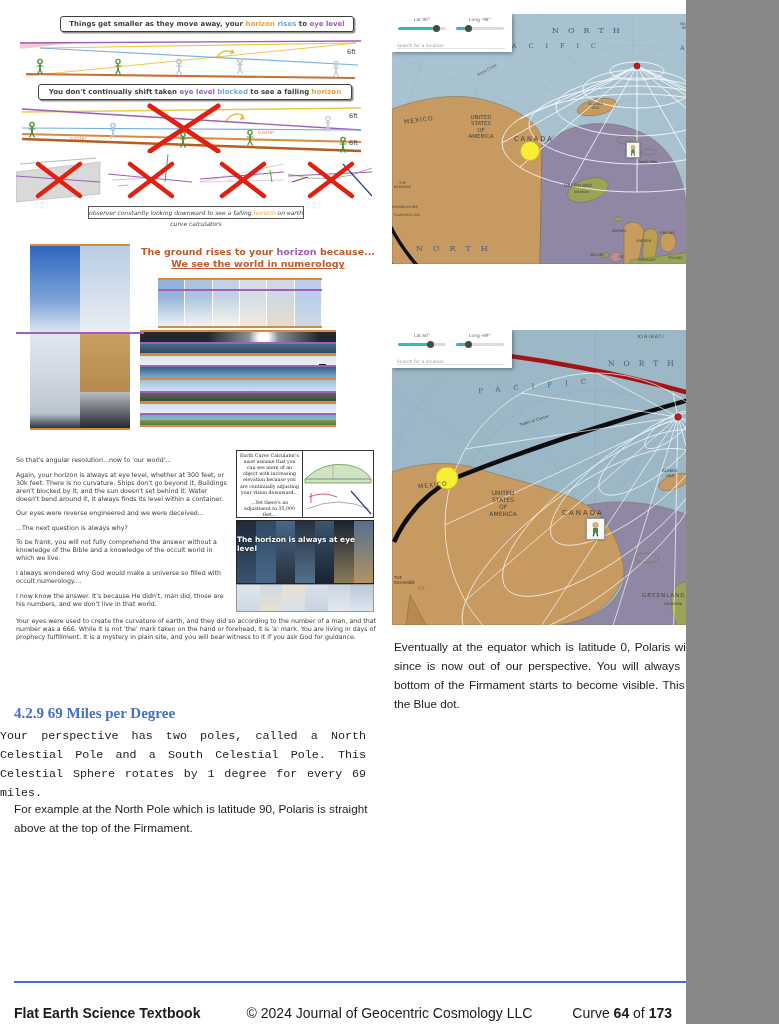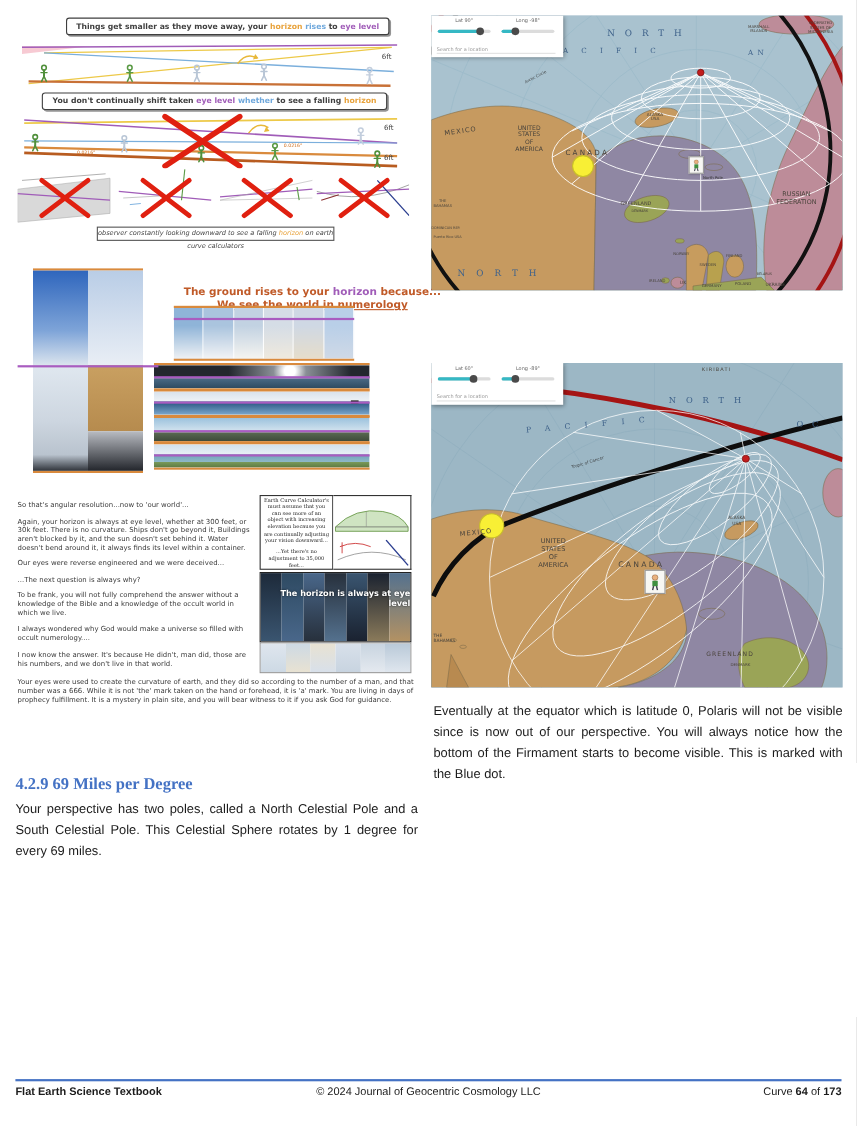--- a/index.html
+++ b/index.html
@@ -1,16 +1,16 @@
 <!DOCTYPE html>
 <html><head>
 <meta charset="utf-8">
 <style>
   html,body{margin:0;padding:0;background:#888;}
-  .page{position:relative;width:779px;height:1024px;background:#ffffff;overflow:hidden;
+  .page{position:relative;width:686px;height:1024px;background:#ffffff;overflow:hidden;
         font-family:"Liberation Sans",sans-serif;color:#222;}
   .abs{position:absolute;}
   
   .banner{position:absolute;background:#fff;border:1px solid #3f3f3f;border-radius:3px;
           box-shadow:1.5px 1.5px 0 rgba(60,60,60,.55);font-family:"DejaVu Sans",sans-serif;
           font-weight:bold;font-size:7px;color:#3f3f3f;text-align:center;line-height:14px;height:14px;}
   .c-org{color:#E8A33D;} .c-blu{color:#6FA8DC;} .c-pur{color:#A05CB8;}
   .capbox{position:absolute;border:1px solid #555;background:#fff;font-family:"DejaVu Sans",sans-serif;
           font-style:italic;font-size:6px;color:#444;text-align:center;line-height:11px;height:11px;}
   
@@ -19,21 +19,21 @@
   .persp-h .u{text-decoration:underline;}
   .strip{position:absolute;border-top:2px solid #D98A3D;border-bottom:2px solid #D98A3D;overflow:hidden;}
   .pline{position:absolute;height:2px;background:#A95CC0;z-index:5;}
   .cellrow{display:flex;height:100%;}
   .cellrow>div{flex:1;border-right:1.5px solid rgba(255,255,255,.9);}
   
   .essay{position:absolute;font-family:"DejaVu Sans",sans-serif;font-size:6.3px;line-height:1.28;color:#3a3a3a;}
   .essay p{margin:0 0 6.5px 0;}
   
   .calctext{font-family:"DejaVu Serif",serif;font-size:4.7px;line-height:1.3;color:#222;text-align:center;}
-  .overlaytxt{position:absolute;width:100%;text-align:right;color:#fff;font-family:"DejaVu Sans",sans-serif;
+  .overlaytxt{position:absolute;width:100%;text-align:left;color:#fff;font-family:"DejaVu Sans",sans-serif;
               font-weight:bold;font-size:7.4px;text-shadow:0 0 2px rgba(0,0,0,.8);z-index:4;}
   .vstrips{display:flex;height:100%;} .vstrips>div{flex:1;}
   
   .h429{position:absolute;font-family:"Liberation Serif",serif;font-weight:bold;font-size:15px;color:#4472C4;}
   .bodypara{position:absolute;font-size:11.7px;line-height:1.62;color:#1c1c1c;}
   .just{text-align:justify;}
   
   .map{position:absolute;overflow:hidden;background:#a9c2cf;}
   .maplabel{position:absolute;font-family:"DejaVu Sans",sans-serif;color:#4a443c;white-space:pre-line;
             text-align:center;line-height:1.15;z-index:6;}
@@ -44,21 +44,21 @@
   .sl .lbl{font-size:4.5px;color:#666;text-align:center;height:7px;}
   .track{position:relative;height:2.5px;background:#dcdcdc;border-radius:2px;margin-top:3px;}
   .fill{position:absolute;left:0;top:0;bottom:0;background:#35B8C4;border-radius:2px;}
   .knob{position:absolute;top:-2.5px;width:7px;height:7px;border-radius:50%;background:#4a4a4a;}
   .searchrow{position:absolute;left:5px;bottom:3px;font-size:4.5px;color:#999;width:108px;
              border-bottom:.5px solid #e2e2e2;}
   .person{position:absolute;background:#f7f7f3;border:1px solid #9a9a9a;z-index:7;
           box-shadow:0 0 2px rgba(0,0,0,.35);display:flex;align-items:center;justify-content:center;}
   
   .footline{position:absolute;background:#4472C4;height:2px;}
-  .foot{position:absolute;font-size:10px;color:#1c1c1c;}
+  .foot{position:absolute;font-size:14px;color:#1c1c1c;margin-top:18px;}
   .b{font-weight:bold;}
 </style>
 </head>
 <body>
 
 <div class="page">
 
   <div class="banner" style="left:60px;top:16px;width:292px;"><span>Things get smaller as they move away, your </span><span class="c-org">horizon</span><span> </span><span class="c-blu">rises</span><span> to </span><span class="c-pur">eye level</span></div>
 
   <svg class="abs" style="left:18px;top:36px;" width="345" height="44" viewBox="0 0 345 44">
@@ -80,21 +80,21 @@
     <path d="M198,22 q8,-11 18,-5" stroke="#E8B83A" stroke-width="1.4" fill="none"></path>
     <path d="M214,13 l3,4 l-5,1 z" fill="#E8B83A"></path>
     <use href="#man" x="22" y="38" stroke="#4F8F3A" transform="scale(1)"></use>
     <use href="#man" x="100" y="38" stroke="#5A9A45" transform="translate(0,0) scale(1)"></use>
     <use href="#man" x="161" y="38" stroke="#B9C6D6"></use>
     <use href="#man" x="222" y="37" stroke="#B9C6D6"></use>
     <use href="#man" x="318" y="40" stroke="#C3CEDD" transform="scale(1)"></use>
     <text x="329" y="18" font-size="6.5" fill="#444" font-family="DejaVu Sans">6ft</text>
   </svg>
 
-  <div class="banner" style="left:38px;top:84px;width:312px;"><span>You don't continually shift taken </span><span class="c-pur">eye level</span><span> </span><span class="c-blu">whether</span><span> to see a falling </span><span class="c-org">horizon</span></div>
+  <div class="banner" style="left:38px;top:84px;width:312px;"><span>You don't continually shift taken </span><span class="c-pur">eye level</span><span> </span><span class="c-blu">blocked</span><span> to see a falling </span><span class="c-org">horizon</span></div>
 
   <svg class="abs" style="left:18px;top:103px;" width="345" height="50" viewBox="0 0 345 50">
     <line x1="4" y1="9" x2="343" y2="5" stroke="#EDC948" stroke-width="1.6"></line>
     <line x1="4" y1="6" x2="343" y2="27" stroke="#A05CB8" stroke-width="1.4"></line>
     <line x1="4" y1="25" x2="343" y2="27" stroke="#7BAFDC" stroke-width="1.1"></line>
     <line x1="4" y1="31" x2="343" y2="39" stroke="#D98A3D" stroke-width="2"></line>
     <line x1="4" y1="36" x2="343" y2="48" stroke="#B85C20" stroke-width="2.4"></line>
     <path d="M208,18 q8,-11 18,-5" stroke="#E8B83A" stroke-width="1.4" fill="none"></path>
     <path d="M224,12 l3,4 l-5,1 z" fill="#E8B83A"></path>
     <text x="52" y="37" font-size="4.2" fill="#D07020" font-family="DejaVu Sans">0.0216°</text>
@@ -155,21 +155,21 @@
   <div class="abs" style="left:30px;top:244px;width:100px;height:182px;border-top:2.5px solid #D98A3D;border-bottom:2.5px solid #D98A3D;">
     <div class="abs" style="left:0;top:0;width:50px;height:100%;background:linear-gradient(to bottom,#2f66bd 0%,#7ea4d8 30%,#dfe7ef 48%,#cdd6e0 75%,#b9c3ce 92%,#30343b 100%);"></div>
     <div class="abs" style="left:50px;top:0;width:50px;height:100%;">
       <div style="height:47%;background:linear-gradient(to bottom,#b9cde6,#e9eef5);"></div>
       <div style="height:33%;background:linear-gradient(to bottom,#c9a061,#b68b4e);"></div>
       <div style="height:20%;background:linear-gradient(to bottom,#b9bcc2,#23262c);"></div>
     </div>
     <div class="pline" style="left:-14px;top:47%;width:128px;"></div>
   </div>
 
-  <div class="persp-h" style="left:138px;top:260px;width:240px;margin-left:26px;">
+  <div class="persp-h" style="left:138px;top:246px;width:240px;">
     <div><span>The ground rises to your </span><span class="c-pur">horizon</span><span> because...</span></div>
     <div class="u">We see the world in numerology</div>
   </div>
 
   <div class="strip" style="left:158px;top:278px;width:164px;height:46px;">
     <div class="cellrow">
       <div style="background:linear-gradient(to bottom,#8fb4d8 35%,#eef1f4);"></div>
       <div style="background:linear-gradient(to bottom,#aac4de 35%,#f2f3f5);"></div>
       <div style="background:linear-gradient(to bottom,#c2d2e2 35%,#f5f4f0);"></div>
       <div style="background:linear-gradient(to bottom,#d5dde6 35%,#efe9dd);"></div>
@@ -251,21 +251,22 @@
         <div style="background:linear-gradient(to bottom,#cdd9e4,#e8e2d2);"></div>
         <div style="background:linear-gradient(to bottom,#e8e2d2,#d8e0ea);"></div>
         <div style="background:linear-gradient(to bottom,#d8e0ea,#c8d4e0);"></div>
         <div style="background:linear-gradient(to bottom,#c8d4e0,#e4e9ef);"></div>
         <div style="background:linear-gradient(to bottom,#b9c9d8,#dfe6ee);"></div>
       </div>
     </div>
   </div>
 
   <div class="h429" style="left:14px;top:705px;">4.2.9 69 Miles per Degree</div>
-  <div class="bodypara just" style="left:14px;top:727px;width:366px;">Your perspective has two poles, called a North Celestial Pole and a South Celestial Pole. This Celestial Sphere rotates by 1 degree for every 69 miles.</div>
+  <div class="bodypara just" style="left:0;top:727px;width:366px;font-family:Liberation Mono, monospace;">Your perspective has two poles, called a North Celestial Pole and a South Celestial Pole. This Celestial Sphere rotates by 1 degree for every 69 miles.</div>
+  <div class="bodypara" style="left:14px;top:800px;width:366px;">For example at the North Pole which is latitude 90, Polaris is straight above at the top of the Firmament.</div>
 
   <div class="map" style="left:392px;top:14px;width:374px;height:250px;">
     <svg width="374" height="250" viewBox="0 0 374 250" style="position:absolute;left:0;top:0;">
       <rect width="374" height="250" fill="#a9c2cf"></rect>
       <g stroke="#8fb3c4" stroke-width=".7" opacity=".5" fill="none">
         <circle cx="241" cy="141" r="55"></circle>
           <circle cx="241" cy="141" r="110"></circle>
           <circle cx="241" cy="141" r="170"></circle>
           <circle cx="241" cy="141" r="230"></circle>
         <line x1="241" y1="141" x2="0" y2="40"></line>

